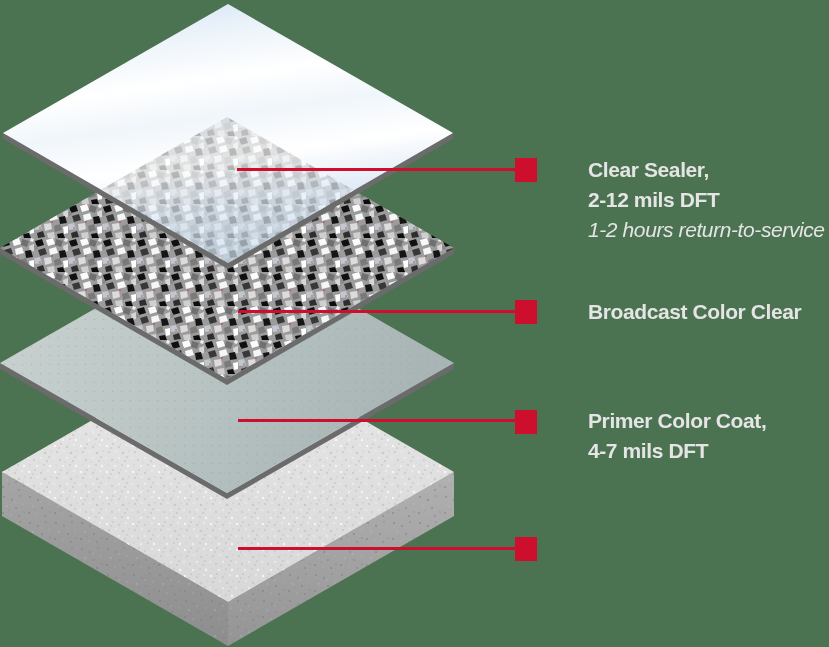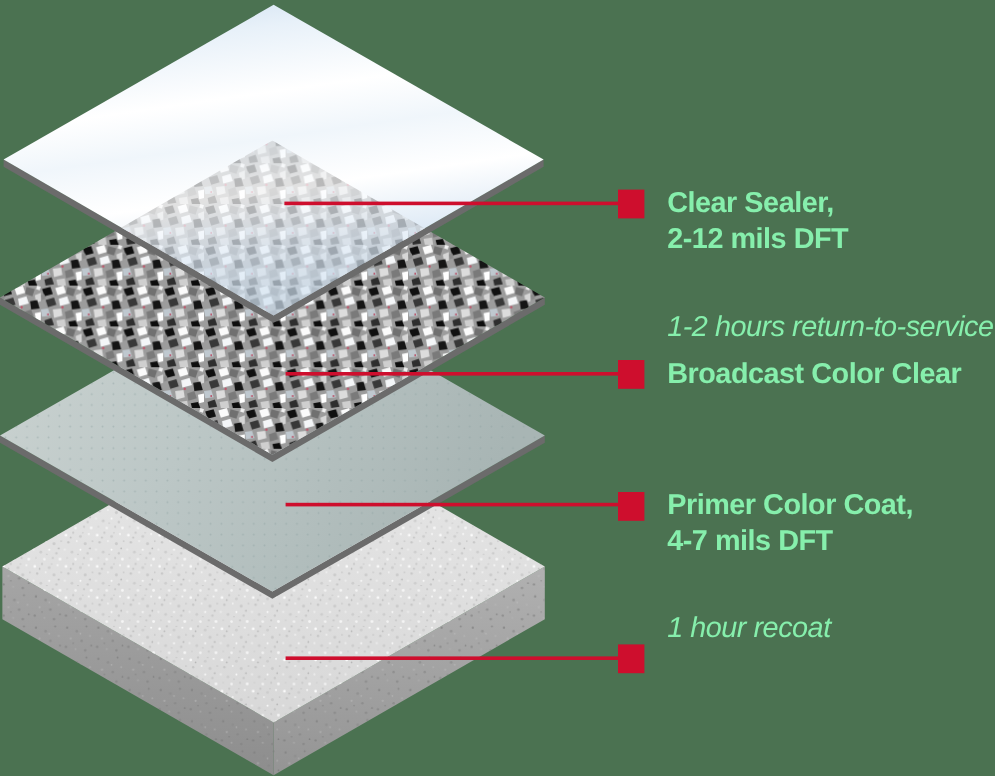--- a/index.html
+++ b/index.html
@@ -4,25 +4,25 @@
 <style>
   html,body{margin:0;padding:0;}
   body{
     width:829px;height:647px;overflow:hidden;position:relative;
     background:#4b7251;
     font-family:"Liberation Sans",sans-serif;
   }
   #stage{position:absolute;inset:0;width:829px;height:647px;}
   #layers-svg{position:absolute;left:0;top:0;}
   .label{
-    position:absolute;left:556px;color:#86efac;
-    font-size:24px;line-height:30px;font-weight:700;letter-spacing:-0.4px;
+    position:absolute;left:588px;color:#e5e5e5;
+    font-size:21px;line-height:30px;font-weight:700;letter-spacing:-0.4px;
     white-space:nowrap;
   }
-  .label .note{font-weight:400;font-style:italic;margin-top:43px;}
+  .label .note{font-weight:400;font-style:italic;}
 </style>
 </head>
 <body>
 
 <div id="stage">
 
 <svg id="layers-svg" width="829" height="647" viewBox="0 0 829 647">
   <defs>
     <linearGradient id="sealerGrad" x1="0" y1="0" x2="0.25" y2="1">
       <stop offset="0" stop-color="#c9dcee"></stop>
@@ -164,17 +164,16 @@
     <div class="note">1-2 hours return-to-service</div>
   </div>
 
   <div class="label" style="top:297px">
     <div>Broadcast Color Clear</div>
   </div>
 
   <div class="label" style="top:406px">
     <div>Primer Color Coat,</div>
     <div>4-7 mils DFT</div>
-    <div class="note">1 hour recoat</div>
   </div>
 
 
 </div>
 
 </body></html>

